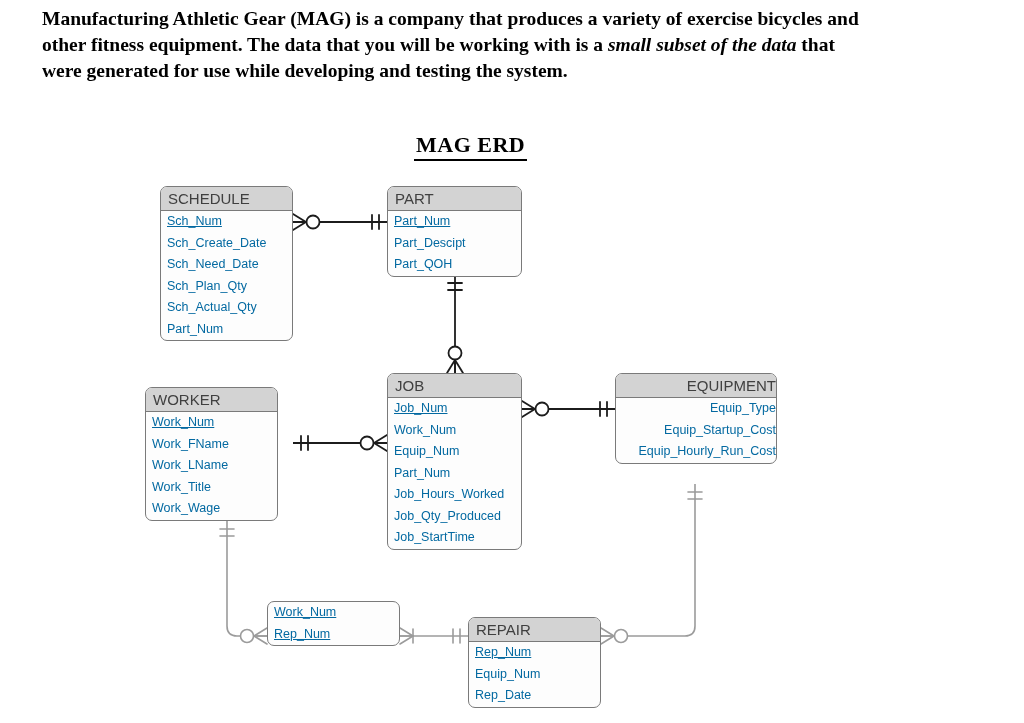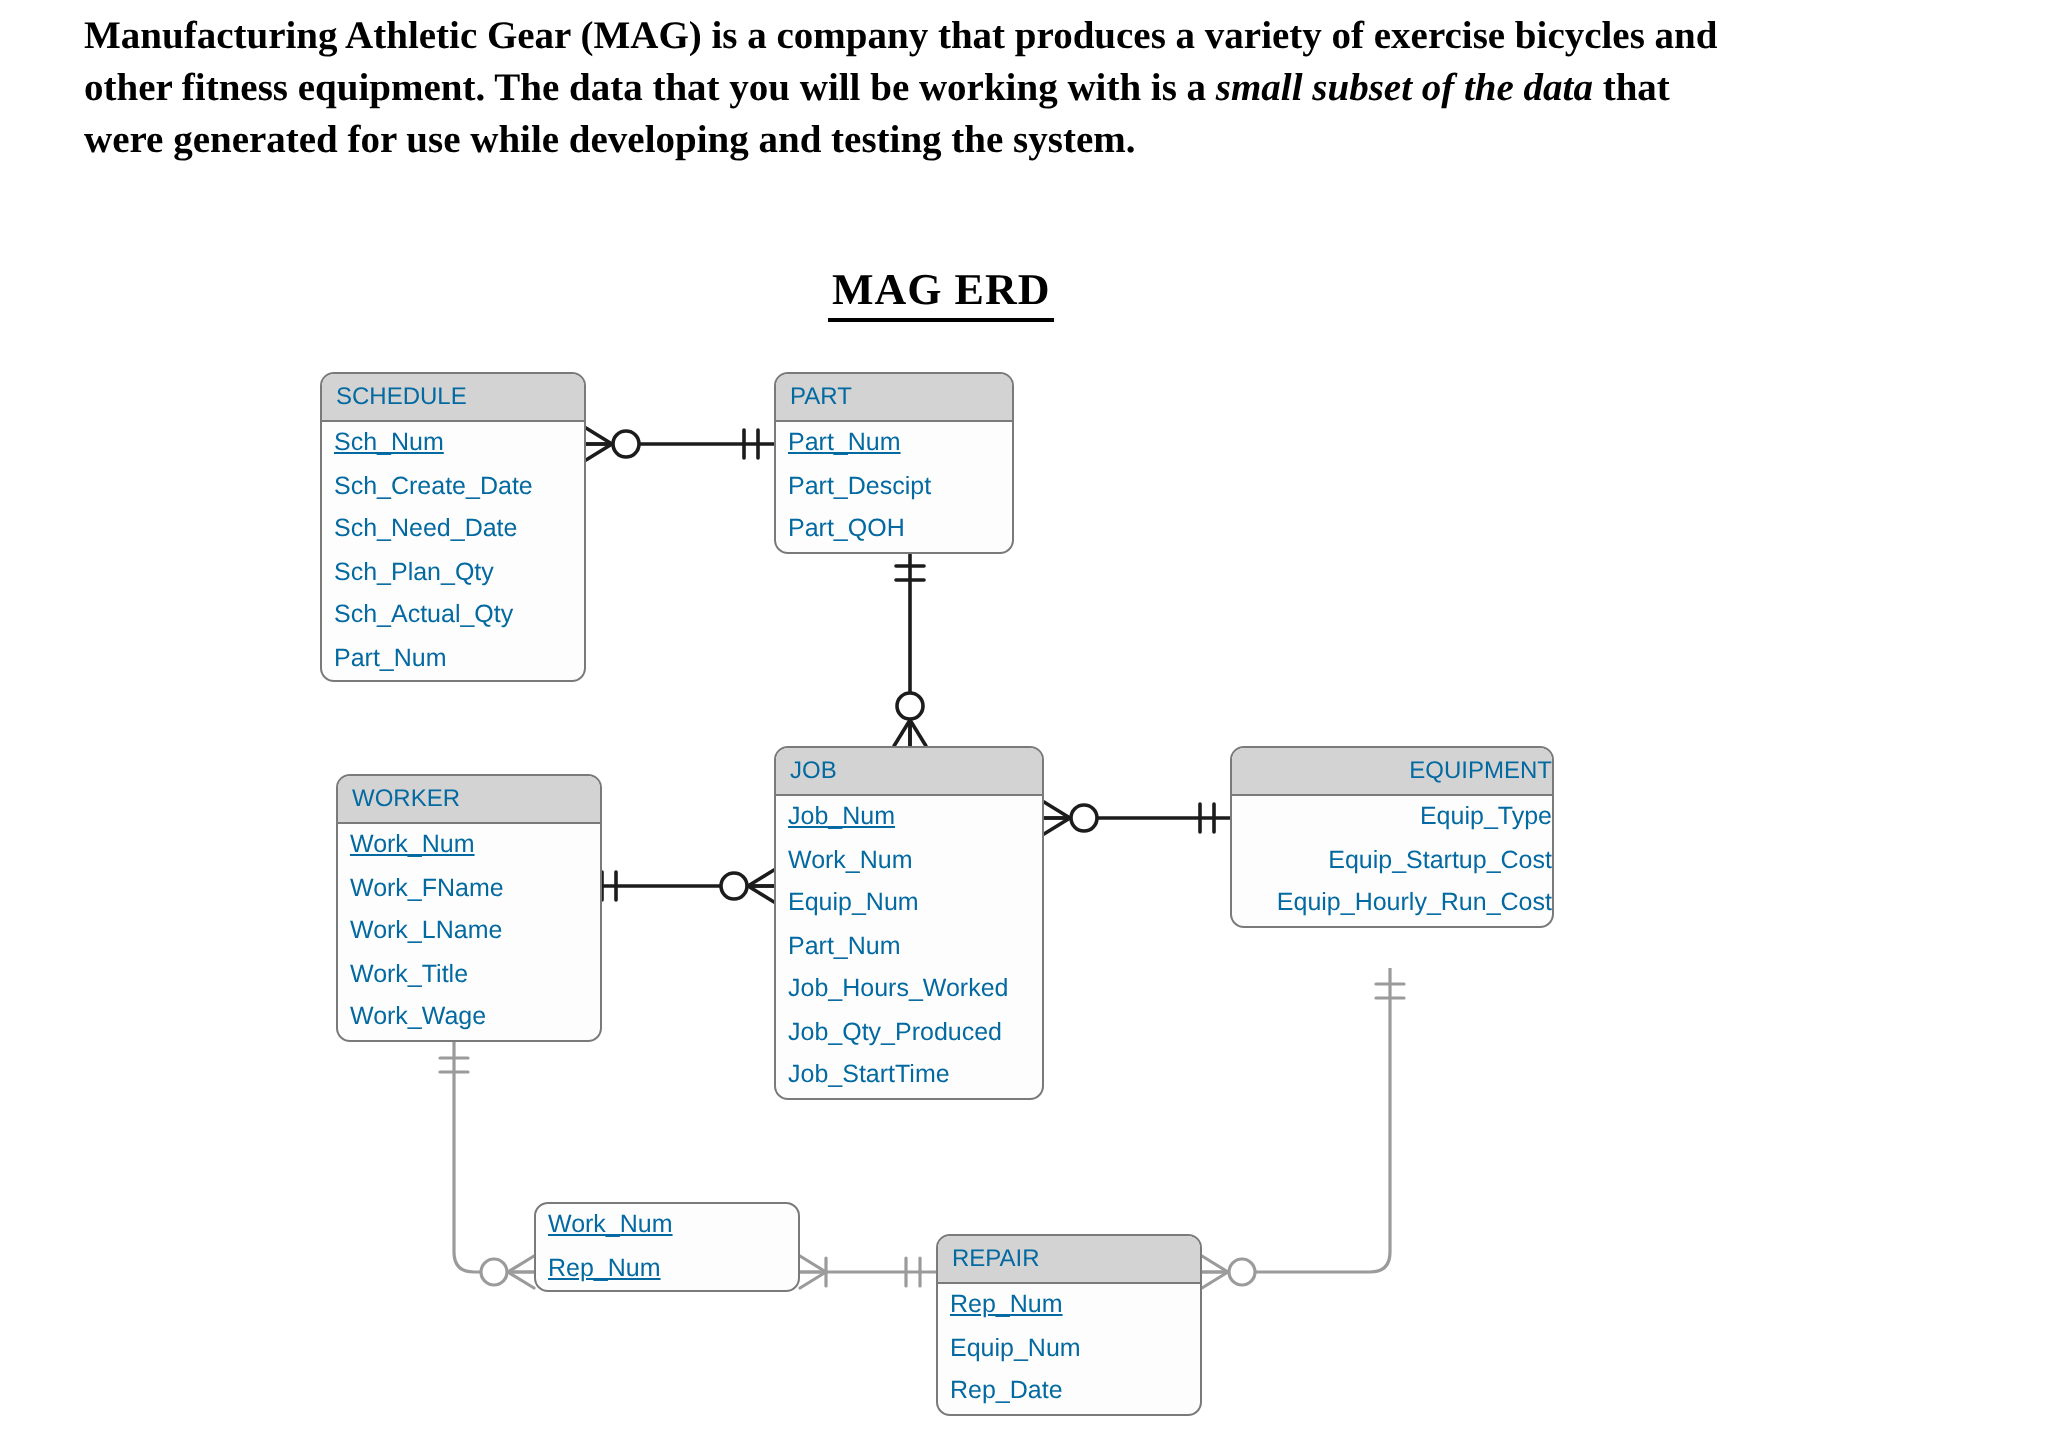--- a/index.html
+++ b/index.html
@@ -18,21 +18,21 @@
     font-family:"Liberation Serif",serif;font-weight:bold;font-size:22px;
     color:#000;border-bottom:2.5px solid #000;padding:0 2px 1px 2px;letter-spacing:0.5px;
   }
   .entity{
     position:absolute;background:#fdfdfd;border:1.5px solid #7a7a7a;
     border-radius:7px;box-sizing:border-box;overflow:hidden;
   }
   .entity-header{
     background:#d3d3d3;border-bottom:1.5px solid #7a7a7a;
     height:23px;line-height:23px;padding-left:7px;
-    font-size:12px;color:#0369a1;
+    font-size:15px;color:#404040;
   }
   .entity-attr{
     height:21.5px;line-height:21.5px;padding-left:6px;
     font-size:12.5px;color:#0369a1;white-space:nowrap;
   }
   .entity-attr.pk{text-decoration:underline;}
   svg.rels{position:absolute;left:0;top:0;}
 </style>
 </head>
 <body>
@@ -111,27 +111,27 @@
   <div class="entities">
       <div class="entity" style="left: 160px; top: 186px; width: 133px;">
         <div class="entity-header">SCHEDULE</div>
         <div class="entity-attr pk">Sch_Num</div>
         <div class="entity-attr">Sch_Create_Date</div>
         <div class="entity-attr">Sch_Need_Date</div>
         <div class="entity-attr">Sch_Plan_Qty</div>
         <div class="entity-attr">Sch_Actual_Qty</div>
         <div class="entity-attr">Part_Num</div>
       </div>
-      <div class="entity" style="left: 387px; top: 186px; width: 120px;">
+      <div class="entity" style="left: 387px; top: 186px; width: 135px;">
         <div class="entity-header">PART</div>
         <div class="entity-attr pk">Part_Num</div>
         <div class="entity-attr">Part_Descipt</div>
         <div class="entity-attr">Part_QOH</div>
       </div>
-      <div class="entity" style="left: 168px; top: 387px; width: 133px;">
+      <div class="entity" style="left: 145px; top: 387px; width: 133px;">
         <div class="entity-header">WORKER</div>
         <div class="entity-attr pk">Work_Num</div>
         <div class="entity-attr">Work_FName</div>
         <div class="entity-attr">Work_LName</div>
         <div class="entity-attr">Work_Title</div>
         <div class="entity-attr">Work_Wage</div>
       </div>
       <div class="entity" style="left: 387px; top: 373px; width: 135px;">
         <div class="entity-header">JOB</div>
         <div class="entity-attr pk">Job_Num</div>

